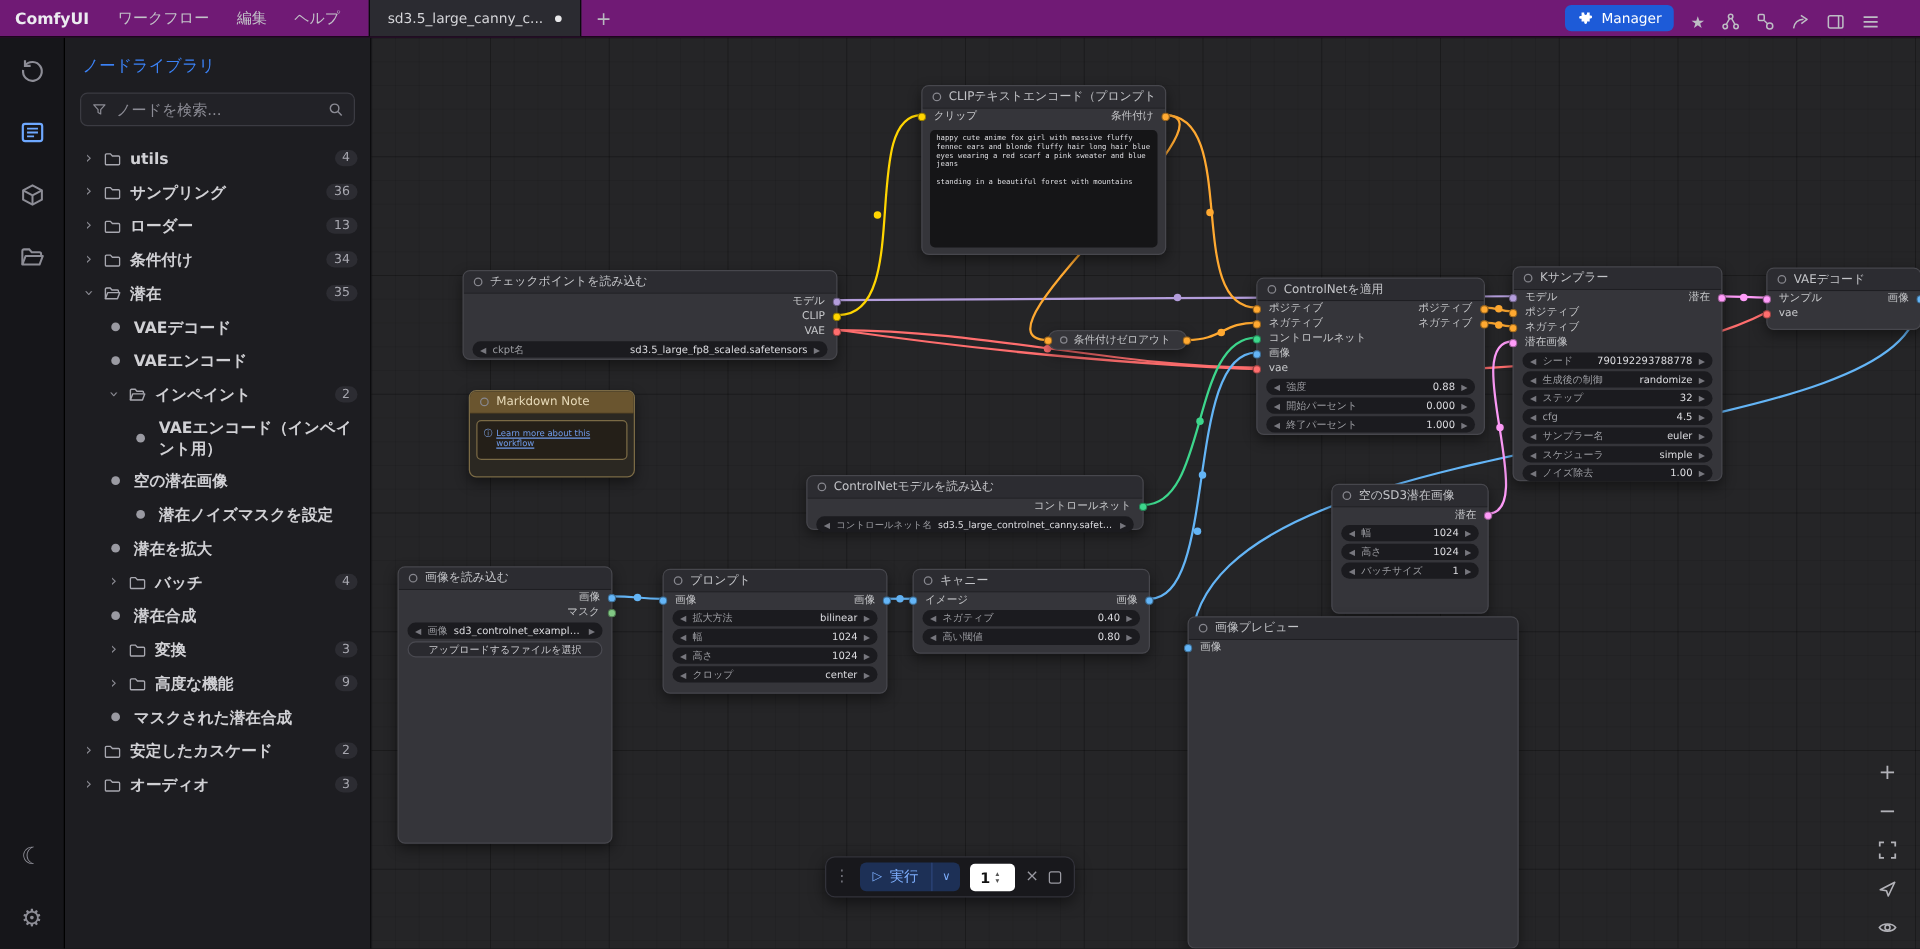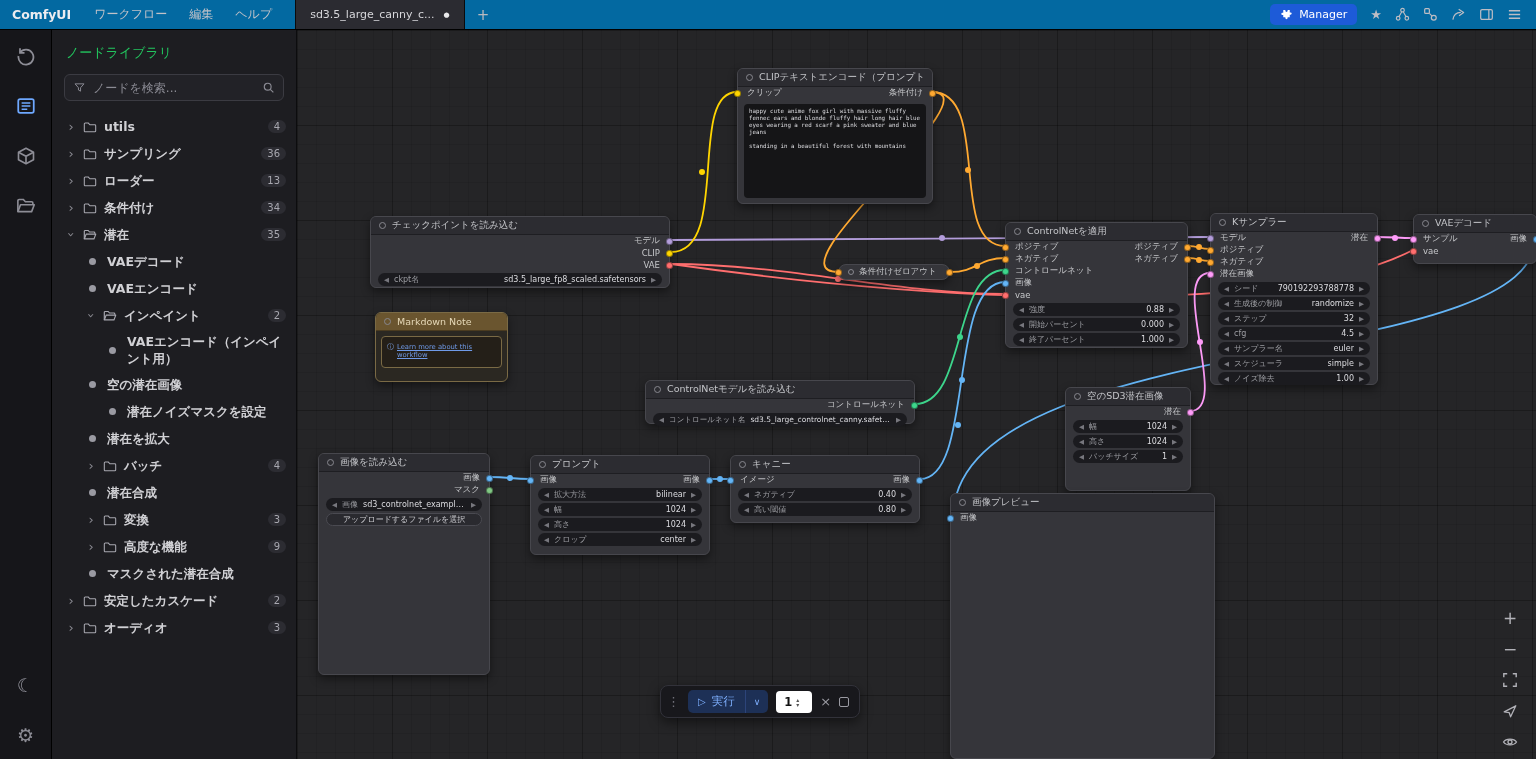--- a/index.html
+++ b/index.html
@@ -1,48 +1,48 @@
 <!DOCTYPE html>
 <html><head>
 <meta charset="utf-8">
 <style>
   * { margin:0; padding:0; box-sizing:border-box; }
   html,body { background:#0e0e10; }
   body { font-family:"DejaVu Sans","Liberation Sans",sans-serif; }
   .app { position:relative; width:1536px; height:759px; overflow:hidden; background:#232325; }
 
   
-  .topbar { position:absolute; left:0; top:0; right:0; height:30px; background:#0369a1; border-bottom:1px solid #000;
+  .topbar { position:absolute; left:0; top:0; right:0; height:30px; background:#701a75; border-bottom:1px solid #000;
             display:flex; align-items:center; justify-content:space-between; z-index:20; }
   .tb-left { display:flex; align-items:center; height:100%; }
   .logo { color:#ececf0; font-weight:bold; font-size:12.5px; padding:0 14px 0 12px; }
   .menus { display:flex; gap:4px; margin-right:14px; }
   .menu { color:#c2c2c8; font-size:12px; padding:4px 9px; border-radius:4px; cursor:default; }
   .tab { height:100%; background:#2b2b31; display:flex; align-items:center; gap:9px; padding:0 14px; border-left:1px solid #0a0a0c; border-right:1px solid #0a0a0c; }
   .tab-label { color:#d6d6da; font-size:11px; }
   .tab-dot { color:#e8e8ea; font-size:7px; }
   .newtab { color:#b9b9bf; font-size:15px; padding:0 12px; }
-  .tb-right { display:flex; align-items:center; gap:13px; padding-right:14px; }
+  .tb-right { display:flex; align-items:flex-end; gap:13px; padding-right:32px; }
   .manager-btn { display:flex; align-items:center; gap:6px; background:#1d5bd8; color:#fff; border:none; border-radius:5px;
                  font-size:11px; height:21px; padding:0 10px; font-family:inherit; }
   .manager-btn svg { width:13px; height:13px; color:#fff; }
   .tbicon { color:#bdbdc4; font-size:13px; line-height:1; display:flex; align-items:center; }
   .tbicon.svgic, .tbicon svg { width:15px; height:15px; }
 
   
   .rail { position:absolute; left:0; top:30px; bottom:0; width:52px; background:#16161a; border-right:1px solid #000;
           display:flex; flex-direction:column; justify-content:space-between; align-items:center; padding:14px 0 12px; z-index:15; }
   .rail-top,.rail-bottom { display:flex; flex-direction:column; gap:26px; align-items:center; }
   .ricon { background:none; border:none; color:#8d8d96; width:24px; height:24px; display:flex; align-items:center; justify-content:center; font-size:19px; font-family:inherit; }
   .ricon svg { width:20px; height:20px; }
   .ricon.active { color:#6ea8ff; }
 
   
   .panel { position:absolute; left:52px; top:30px; bottom:0; width:245px; background:#1d1d21; border-right:1px solid #0c0c0e; z-index:14; overflow:hidden; }
-  .panel-title { color:#22c55e; font-size:13px; padding:14px 14px 12px; }
+  .panel-title { color:#3b82f6; font-size:13px; padding:14px 14px 12px; }
   .searchbox { margin:0 12px 12px; height:27px; background:#222227; border:1px solid #3b3b42; border-radius:6px;
                display:flex; align-items:center; padding:0 8px; gap:7px; }
   .searchbox svg { width:13px; height:13px; color:#8b8b94; flex:none; }
   .searchbox input { flex:1; background:transparent; border:none; outline:none; color:#d4d4d8; font-size:12px; font-family:inherit; min-width:0; }
   .searchbox input::placeholder { color:#8b8b94; }
   .tree { overflow:hidden; }
   .trow { display:flex; align-items:center; gap:7px; min-height:27px; padding-right:10px; color:#d0d0d4; font-size:12.5px; }
   .chev { color:#8a8a92; font-size:13px; width:10px; flex:none; display:inline-block; text-align:center; }
   .chev.open { transform:rotate(90deg); }
   .ficon { width:14px; height:14px; color:#a8a8b0; flex:none; }

